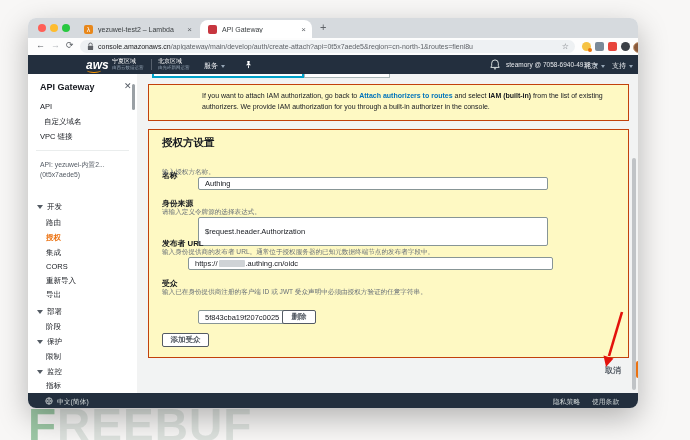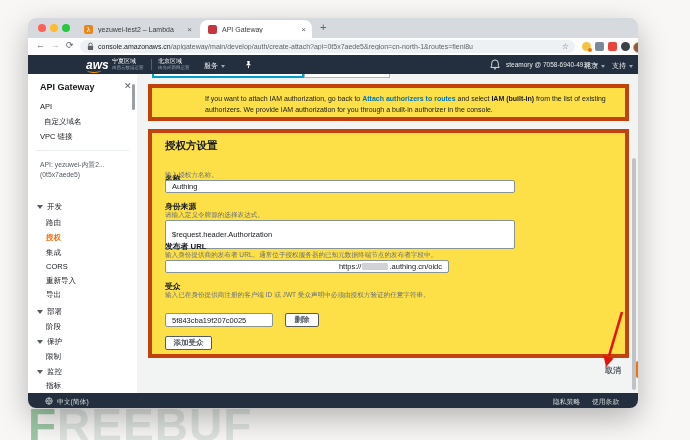--- a/index.html
+++ b/index.html
@@ -47,28 +47,28 @@
   .side-item{position:absolute;font-size:7.5px;color:#16191f;white-space:nowrap;}
   .side-note{position:absolute;font-size:6.8px;color:#545b64;white-space:nowrap;}
   .side-sec{position:absolute;font-size:7.5px;color:#16191f;white-space:nowrap;}
   .tri{display:inline-block;width:0;height:0;border-left:3px solid transparent;border-right:3px solid transparent;border-top:4px solid #545b64;margin-right:4px;vertical-align:middle;}
   .active-nav{color:#ec7211 !important;font-weight:bold;}
   .side-div{position:absolute;left:8px;top:76px;width:93px;height:1px;background:#eaeded;}
   .side-scroll{position:absolute;left:104px;top:10px;width:3px;height:26px;background:#9aa0a5;border-radius:2px;}
   
   .ptab-teal{position:absolute;left:15px;top:-12px;width:152px;height:16px;background:#fff;border:2px solid #00a1c9;box-sizing:border-box;}
   .ptab-gray{position:absolute;left:167px;top:-12px;width:86px;height:16px;background:#fff;border:1px solid #aab7b8;box-sizing:border-box;}
-  .card{position:absolute;background:#fde047;border:4px solid #c2410c;box-sizing:border-box;padding-left:44px;}
+  .card{position:absolute;background:#fef9c3;border:1px solid #c2410c;box-sizing:border-box;padding-left:44px;}
   .info-text{font-size:7px;color:#16191f;line-height:1.55;padding:6px 9px;}
   .info-link{color:#0073bb;font-weight:bold;}
   .info-bold{font-weight:bold;}
   .form-title{position:absolute;left:13px;top:6px;font-size:10.5px;font-weight:bold;color:#16191f;}
   .lbl{position:absolute;font-size:7.8px;font-weight:bold;color:#16191f;white-space:nowrap;}
   .hlp{position:absolute;font-size:6.6px;color:#687078;white-space:nowrap;}
-  .inp{position:absolute;background:#fff;border:1px solid #879596;border-radius:2px;box-sizing:border-box;font-size:7.5px;color:#16191f;display:flex;align-items:center;padding:0 6px;white-space:nowrap;overflow:hidden;}
+  .inp{position:absolute;background:#fff;border:1px solid #879596;border-radius:2px;box-sizing:border-box;font-size:7.5px;color:#16191f;display:flex;align-items:center;padding:0 6px;white-space:nowrap;overflow:hidden;margin-left:36px;}
   .redact{display:inline-block;width:26px;height:7px;background:#cfd3d6;border-radius:1px;margin:0 1px;}
   .btn2{position:absolute;background:#fff;border:1px solid #545b64;border-radius:2px;box-sizing:border-box;font-size:7.5px;font-weight:bold;color:#545b64;display:flex;align-items:center;justify-content:center;}
   .btn-link{position:absolute;font-size:8px;font-weight:bold;color:#545b64;}
   .btn-primary{position:absolute;background:#ec7211;border-radius:2px;color:#fff;font-size:8px;font-weight:bold;display:flex;align-items:center;justify-content:center;}
   .cscroll{position:absolute;left:495px;top:84px;width:4px;height:232px;background:#c0c3c6;border-radius:2px;}
   
   .aws-footer{position:absolute;left:0;top:375px;width:610px;height:15px;background:#232f3e;color:#d5dbdb;z-index:5;}
   .foot-item{position:absolute;top:4px;font-size:6.8px;color:#d5dbdb;white-space:nowrap;}
   .arrow-svg{position:absolute;left:0;top:0;width:690px;height:440px;z-index:10;pointer-events:none;}
 </style>
@@ -192,21 +192,21 @@
         <div class="lbl" style="left:13px;top:40px;">名称</div>
         <div class="hlp" style="left:13px;top:38px;">输入授权方名称。</div>
         <div class="inp" style="left:13px;top:47px;width:350px;height:13px;">Authing</div>
 
         <div class="lbl" style="left:13px;top:68px;">身份来源</div>
         <div class="hlp" style="left:13px;top:78px;">请输入定义令牌源的选择表达式。</div>
         <div class="inp" style="left:13px;top:87px;width:350px;height:29px;">$request.header.Authorization</div>
 
         <div class="lbl" style="left:13px;top:108px;">发布者 URL</div>
         <div class="hlp" style="left:13px;top:118px;">输入身份提供商的发布者 URL。通常位于授权服务器的已知元数据终端节点的发布者字段中。</div>
-        <div class="inp" style="left:13px;top:127px;width:284px;height:13px;justify-content:flex-end;">
+        <div class="inp" style="left:3px;top:127px;width:365px;height:13px;">
             <span>https://</span>
             <span class="redact"></span>
             <span>.authing.cn/oidc</span>
           </div>
 
         <div class="lbl" style="left:13px;top:148px;">受众</div>
         <div class="hlp" style="left:13px;top:158px;">输入已在身份提供商注册的客户端 ID 或 JWT 受众声明中必须由授权方验证的任意字符串。</div>
         <div class="inp" style="left:13px;top:180px;width:108px;height:14px;">5f843cba19f207c0025</div>
         <div class="btn2" style="left:133px;top:180px;width:34px;height:14px;">删除</div>
         <div class="btn2" style="left:13px;top:203px;width:47px;height:14px;">添加受众</div>

